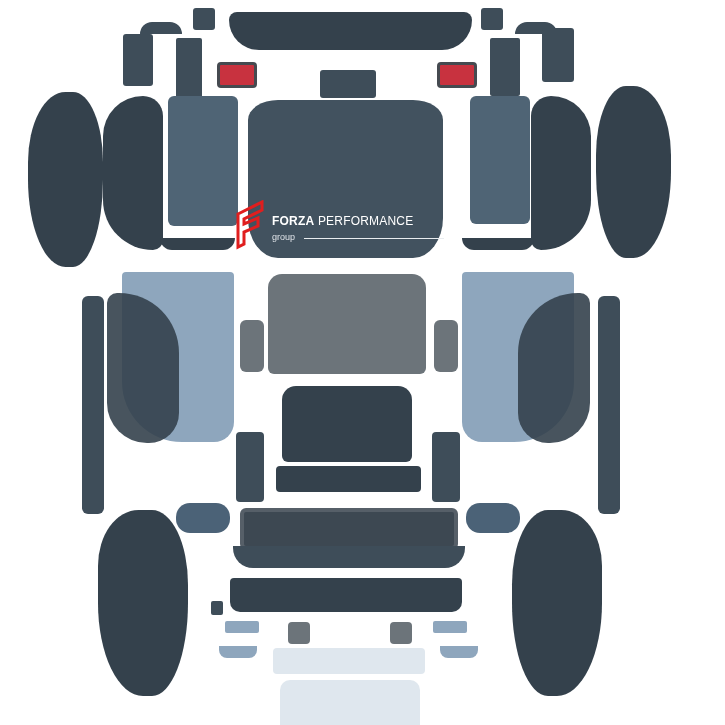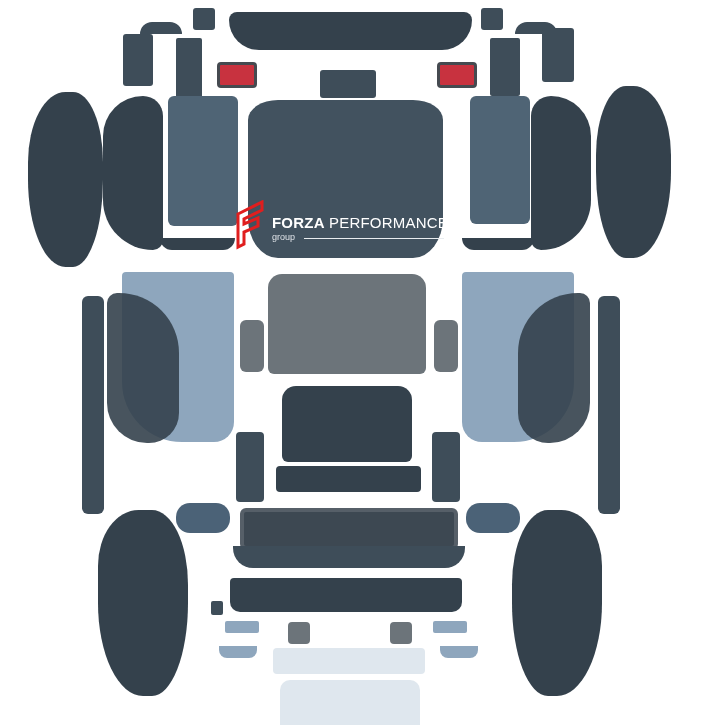--- a/index.html
+++ b/index.html
@@ -5,21 +5,21 @@
   html,body{margin:0;padding:0;background:#ffffff;}
   body{width:725px;height:725px;position:relative;overflow:hidden;font-family:"Liberation Sans",sans-serif;}
   .part{position:absolute;box-sizing:border-box;}
   .dark{background:#34414c;}
   .mid{background:#3e4d59;}
   .blue{background:#8ea6bd;}
   .grey{background:#6c747a;}
   .light{background:#dfe7ee;}
   .logo-area{position:absolute;left:232px;top:200px;width:215px;height:50px;}
   .logo-f{position:absolute;left:0;top:0;width:40px;height:50px;}
-  .brand{position:absolute;left:40px;top:14px;font-size:15px;color:#ffffff;letter-spacing:0.2px;white-space:nowrap;}
+  .brand{position:absolute;left:40px;top:14px;font-size:12px;color:#ffffff;letter-spacing:0.2px;white-space:nowrap;}
   .brand b{font-weight:700;}
   .group{position:absolute;left:40px;top:32px;font-size:9px;color:#dfe3e8;}
   .group-line{position:absolute;left:72px;top:38px;width:140px;height:1px;background:#e8ecef;}
 </style>
 </head>
 <body>
 
 <div style="position:absolute;inset:0;">
 
   <div class="part dark" style="left:229px;top:12px;width:243px;height:38px;border-radius:8px 8px 30px 30px;"></div>

